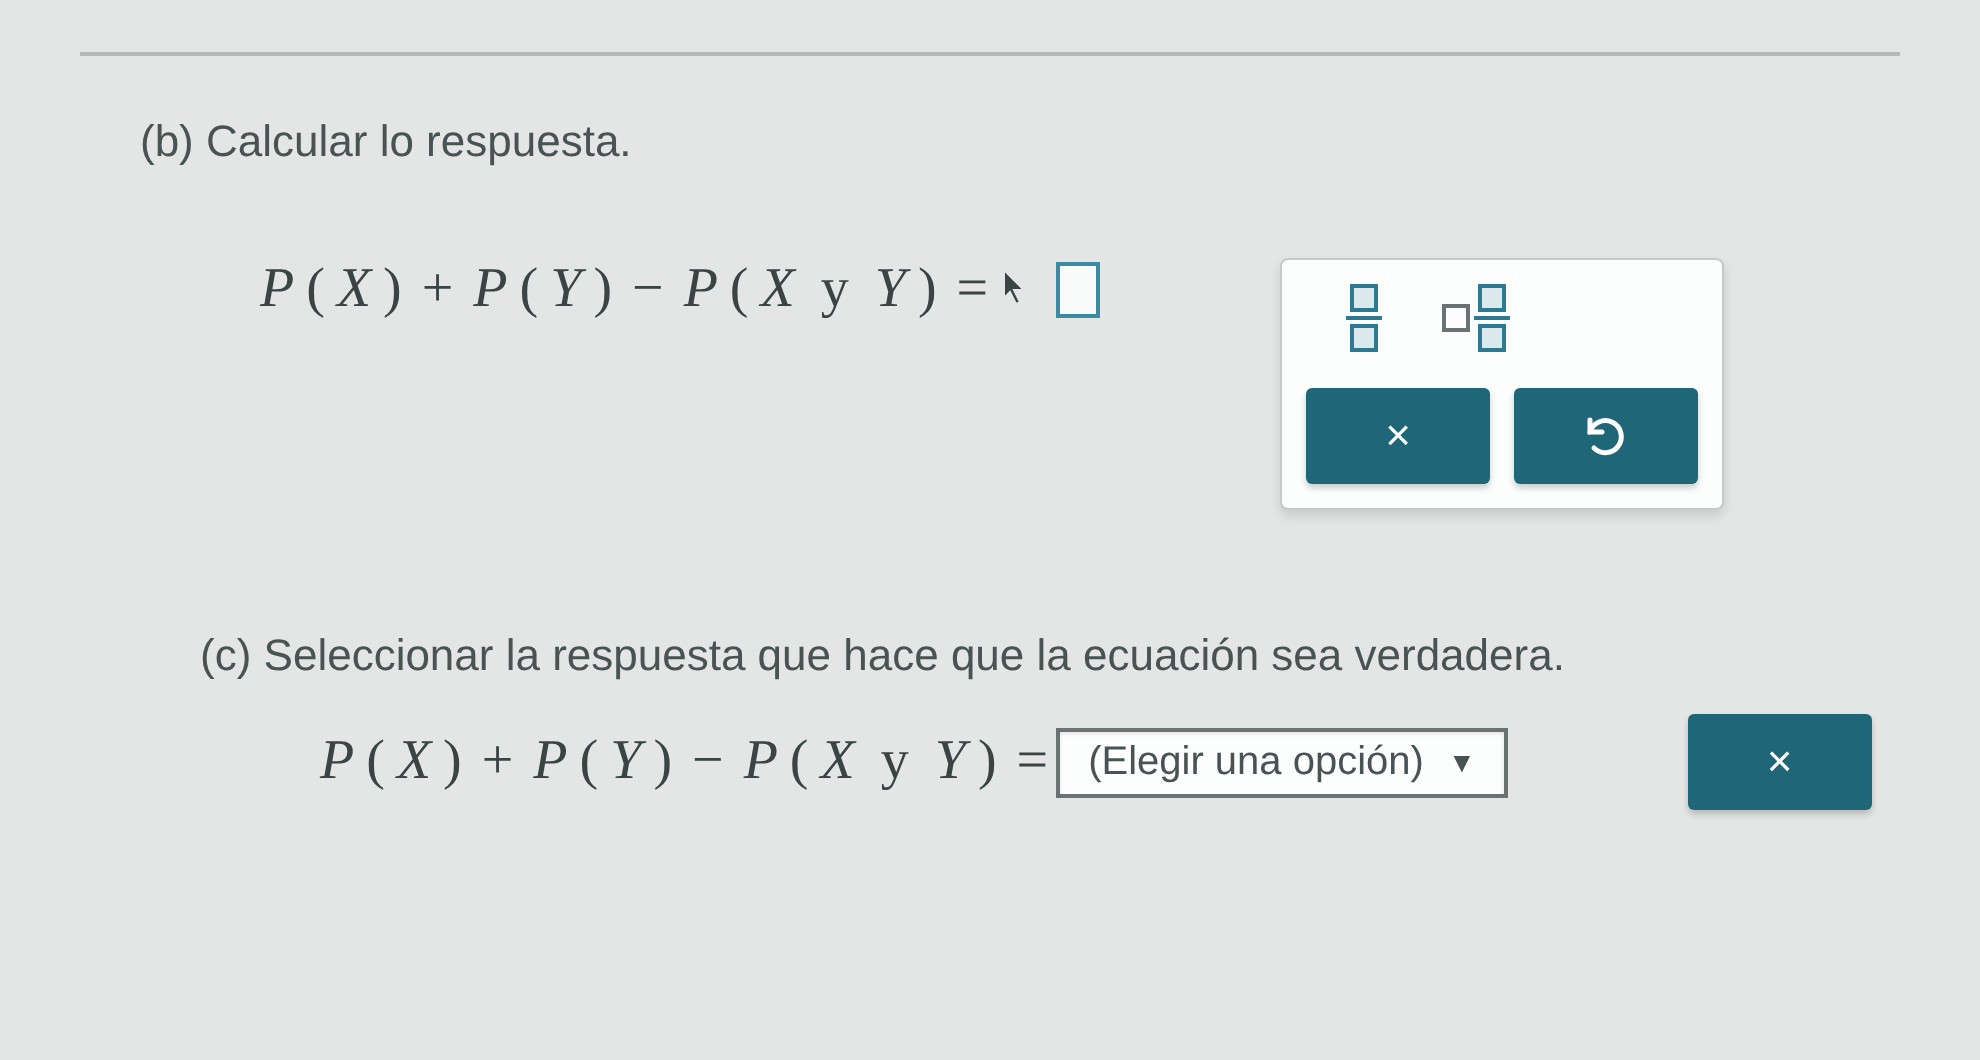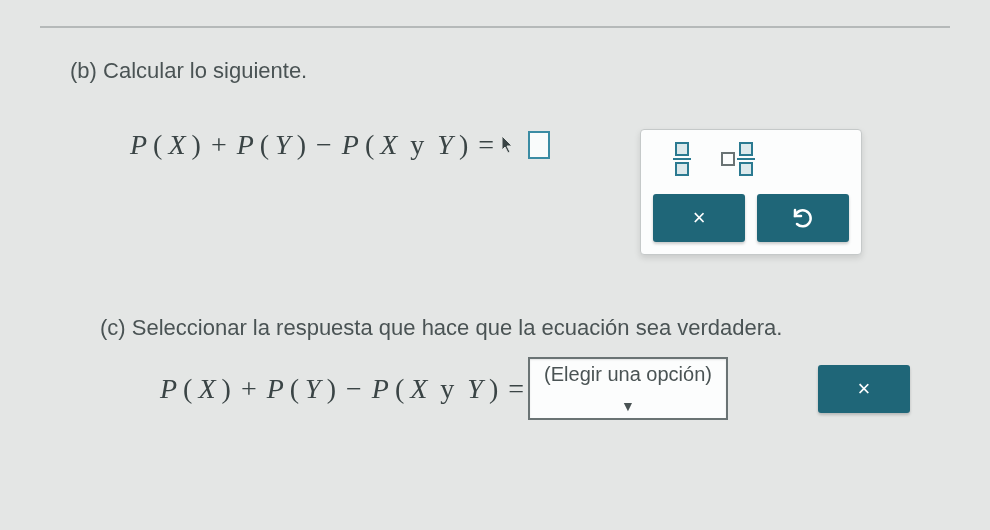--- a/index.html
+++ b/index.html
@@ -146,21 +146,20 @@
       background: #fcfdfd;
       border: 2px solid #6a7374;
       padding: 4px 14px;
       font-size: 20px;
       color: #4a5354;
       display: inline-flex;
       align-items: center;
       gap: 12px;
       cursor: pointer;
       box-shadow: inset 0 1px 2px rgba(0,0,0,0.1);
-      flex-direction: column;
     }
     .select-caret {
       font-size: 14px;
     }
     .x-btn-c {
       width: 92px;
       height: 48px;
       background: #1f6678;
       color: #fff;
       border: none;
@@ -175,21 +174,21 @@
     }
   </style>
 </head>
 <body>
 
 <div class="top-border"></div>
 
 <div class="section-b">
   <div class="prompt-text">
     <span>(b)</span>
-    <span>Calcular lo siguiente.</span>
+    <span>Calcular lo respuesta.</span>
   </div>
 
   <div class="equation-row">
     <div class="equation">
       <span>P</span>
         <span class="upright">(</span>
         <span>X</span>
         <span class="upright">)</span>
       <span class="op">+</span>
       <span>P</span>

